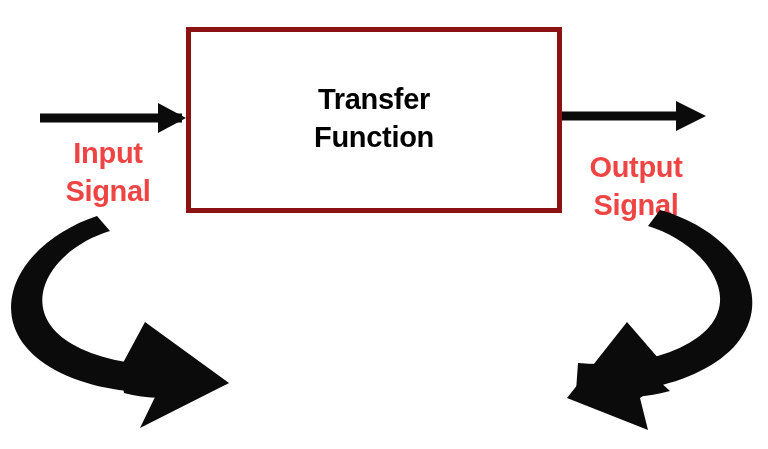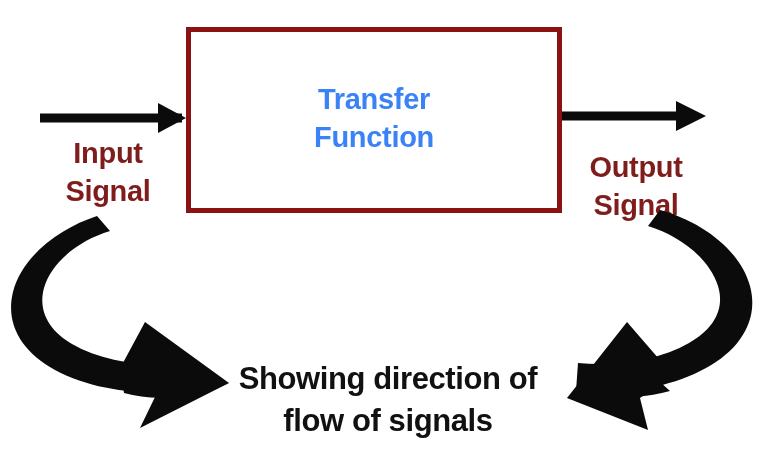--- a/index.html
+++ b/index.html
@@ -30,32 +30,32 @@
   }
   #tf-label {
     position: absolute;
     left: 186px;
     top: 80px;
     width: 376px;
     text-align: center;
     font-size: 29px;
     font-weight: bold;
     line-height: 38px;
-    color: #3b82f6;
+    color: #000000;
     letter-spacing: -0.3px;
     white-space: pre-line;
   }
   
   .signal-label {
     position: absolute;
     text-align: center;
     font-size: 29px;
     font-weight: bold;
     line-height: 38px;
-    color: #7f1d1d;
+    color: #ef4444;
     letter-spacing: -0.3px;
     white-space: pre-line;
   }
   #input-label {
     left: 8px;
     top: 134px;
     width: 200px;
   }
   #output-label {
     left: 546px;
@@ -94,22 +94,20 @@
 
   <div id="tf-box"></div>
   <div id="tf-label">Transfer
 Function</div>
 
   <div class="signal-label" id="input-label">Input
 Signal</div>
   <div class="signal-label" id="output-label">Output
 Signal</div>
 
-  <div id="caption">Showing direction of
-flow of signals</div>
 
   <svg id="arrows" viewBox="0 0 768 449" xmlns="http://www.w3.org/2000/svg">
 
     <g>
       <rect x="40" y="113.5" width="142" height="9" fill="#0b0b0b"></rect>
       <polygon points="158,103 186,118 158,133" fill="#0b0b0b"></polygon>
     </g>
 
     <g>
       <rect x="562" y="111.5" width="122" height="9" fill="#0b0b0b"></rect>

